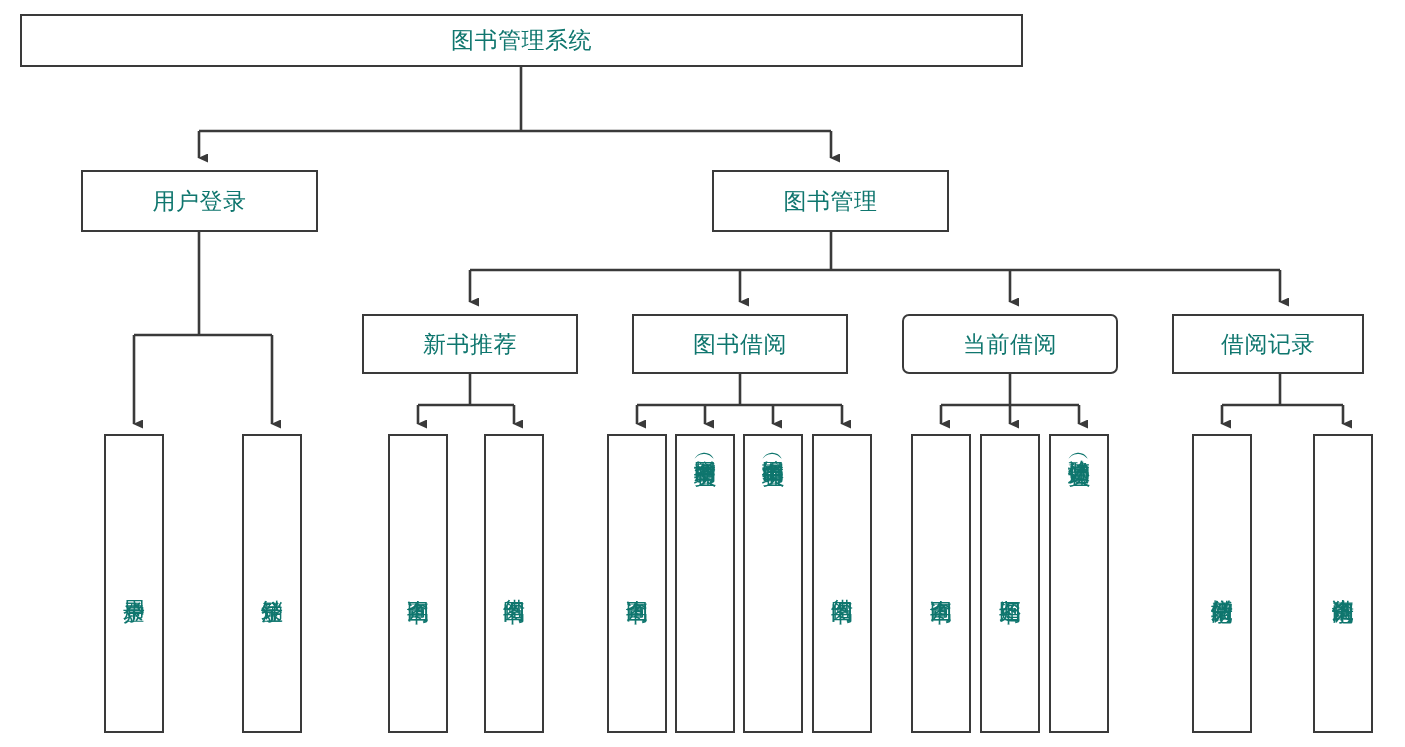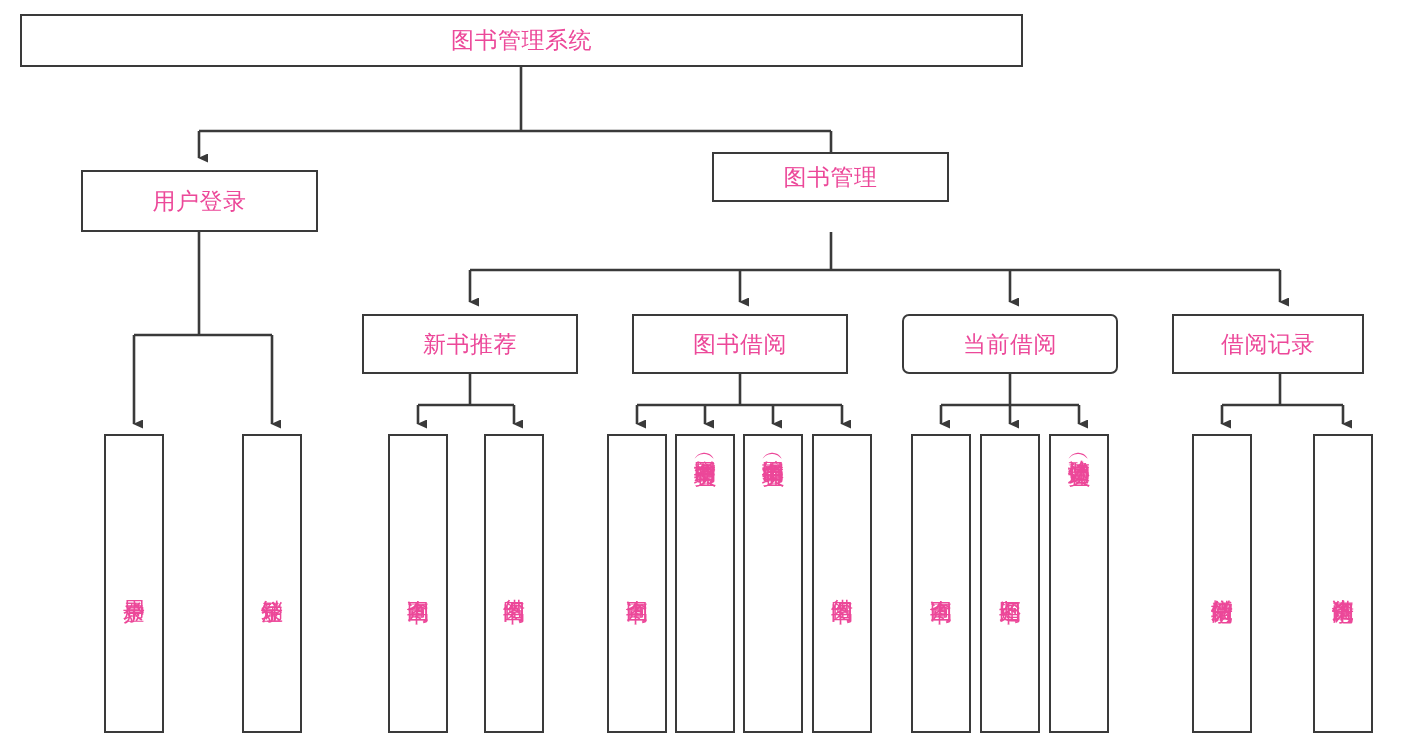--- a/index.html
+++ b/index.html
@@ -30,21 +30,21 @@
     position: absolute;
     box-sizing: border-box;
     background: #ffffff;
     border: 2.5px solid #3a3a3a;
     display: flex;
     align-items: center;
     justify-content: center;
     text-align: center;
   }
   .node .label {
-    color: #ec4899;
+    color: #0f766e;
     line-height: 1.25;
     letter-spacing: 0.5px;
   }
   .node-root .label,
   .node-l2 .label,
   .node-l3 .label {
     font-size: 23px;
   }
   .node-leaf {
     align-items: flex-start;
@@ -127,21 +127,21 @@
     </g>
   </svg>
 
   <div class="node node-root" style="left:20px; top:14px; width:1003px; height:53px;">
     <span class="label">图书管理系统</span>
   </div>
 
   <div class="node node-l2" style="left:81px; top:170px; width:237px; height:62px;">
     <span class="label">用户登录</span>
   </div>
-  <div class="node node-l2" style="left:712px; top:152px; width:237px; height:50px;">
+  <div class="node node-l2" style="left:712px; top:170px; width:237px; height:62px;">
     <span class="label">图书管理</span>
   </div>
 
   <div class="node node-l3" style="left:362px; top:314px; width:216px; height:60px;">
     <span class="label">新书推荐</span>
   </div>
   <div class="node node-l3" style="left:632px; top:314px; width:216px; height:60px;">
     <span class="label">图书借阅</span>
   </div>
   <div class="node node-l3" style="left:902px; top:314px; width:216px; height:60px;border-radius:7px;">

